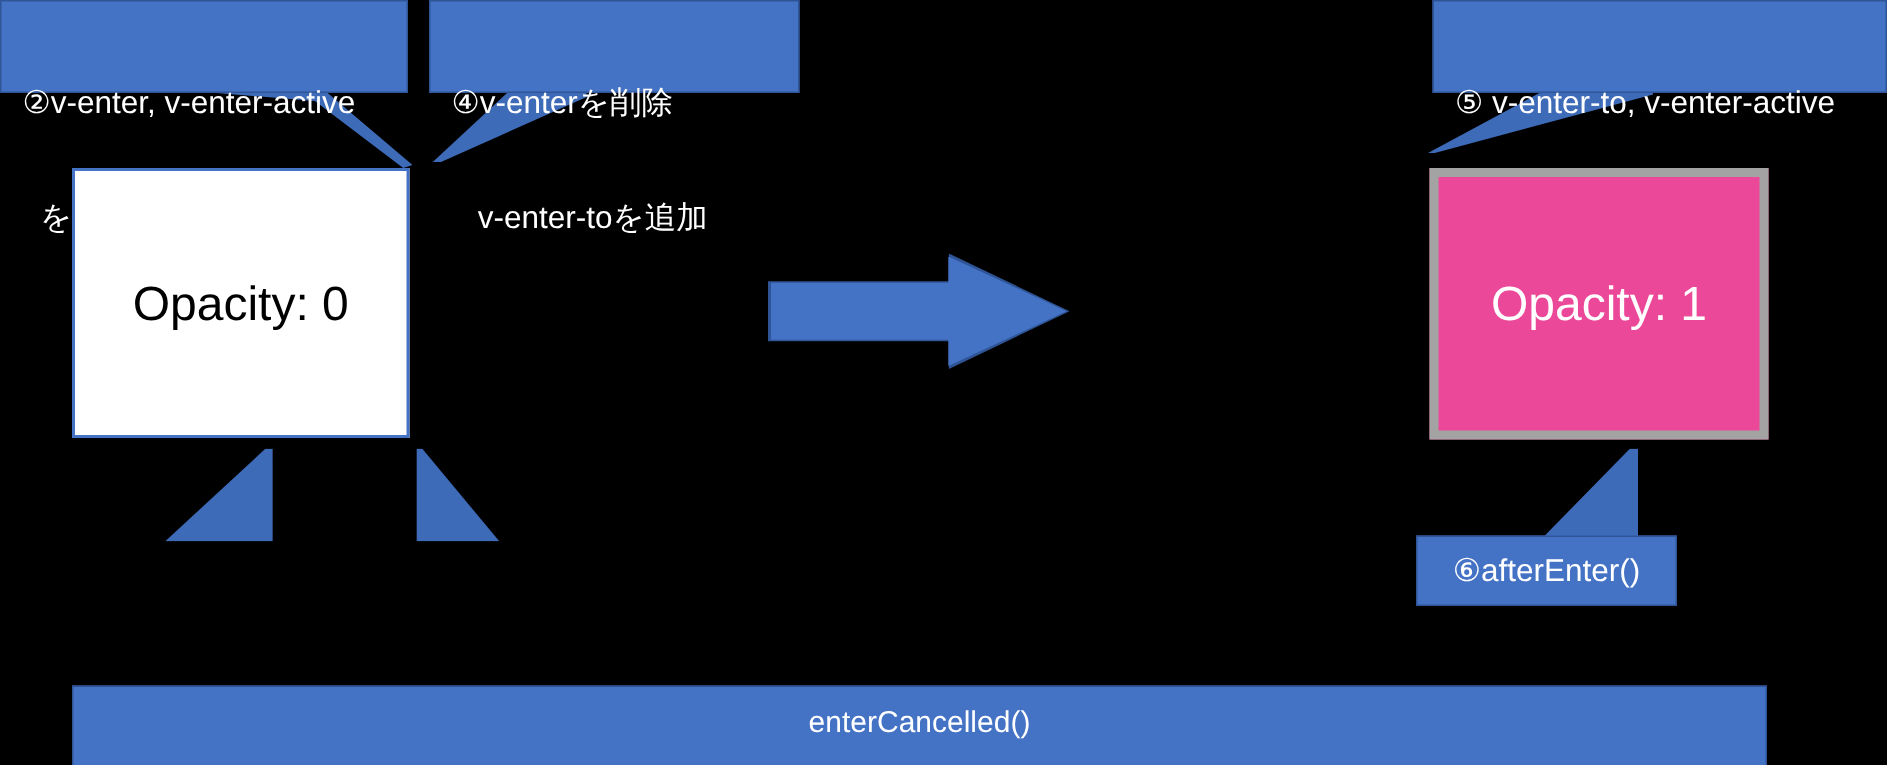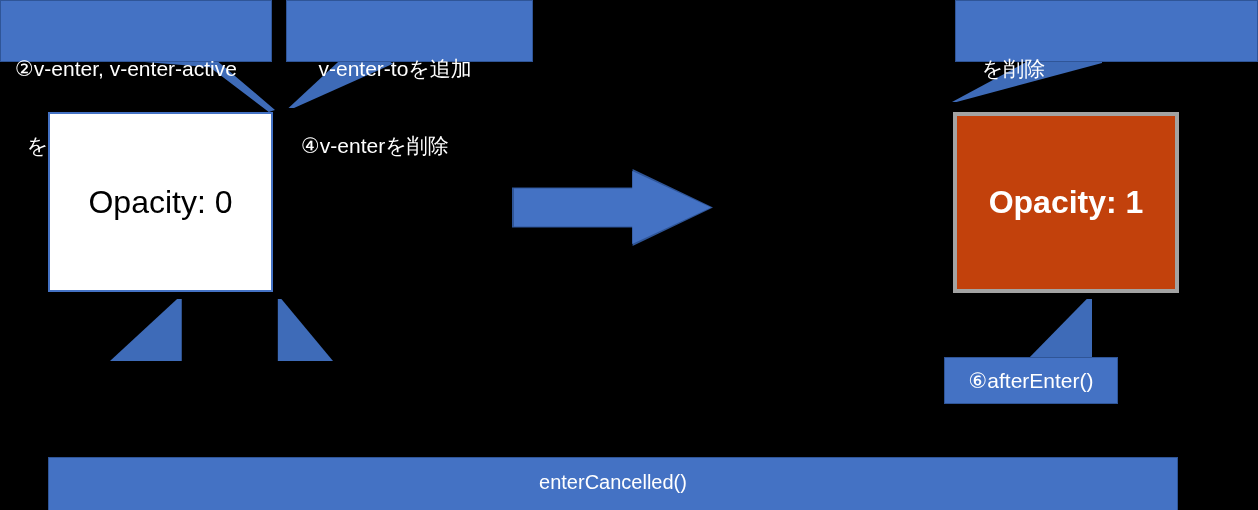--- a/index.html
+++ b/index.html
@@ -49,24 +49,23 @@
     align-items: center;
     justify-content: center;
     font-size: 32px;
   }
   .opbox-empty {
     background: #FFFFFF;
     border: 2px solid #4472C4;
     color: #000000;
   }
   .opbox-full {
-    background: #c2410c;
-    border: 4px solid #a3a3a3;
+    background: #ec4899;
+    border: 6px solid #a3a3a3;
     color: #FFFFFF;
-    font-weight: bold;
   }
   
   .big-arrow {
     position: absolute;
     background: #4472C4;
     clip-path: polygon(0% 24%, 60% 24%, 60% 0%, 100% 50%, 60% 100%, 60% 76%, 0% 76%);
   }
   .big-arrow-outline {
     position: absolute;
     background: #2F5597;
@@ -99,30 +98,31 @@
       <div>②v-enter, v-enter-active</div>
       <div>  を追加</div>
     </div>
   </div>
 
   <div class="tail" style="left:283px; top:60px; width:110px; height:48px;
               clip-path: polygon(5% 100%, 52% 0%, 95% 0%, 100% 8%, 10% 100%);
               background:#3E6BB8;"></div>
   <div class="bubble bubble-top" style="left:286px; top:0px; width:247px; height:62px;">
     <div>
+      <div>④v-enterを削除</div>
       <div>   v-enter-toを追加</div>
-      <div>④v-enterを削除</div>
     </div>
   </div>
 
   <div class="tail" style="left:952px; top:60px; width:150px; height:42px;
               clip-path: polygon(0% 100%, 52% 0%, 100% 0%, 100% 7%, 3% 100%);
               background:#3E6BB8;"></div>
   <div class="bubble bubble-top" style="left:955px; top:0px; width:303px; height:62px;">
     <div>
+      <div>⑤ v-enter-to, v-enter-active</div>
       <div>  を削除</div>
     </div>
   </div>
 
   <div class="opbox opbox-empty" style="left:48px; top:112px; width:225px; height:180px;">
     <span>Opacity: 0</span>
   </div>
 
   <div class="opbox opbox-full" style="left:953px; top:112px; width:226px; height:181px;">
     <span>Opacity: 1</span>

